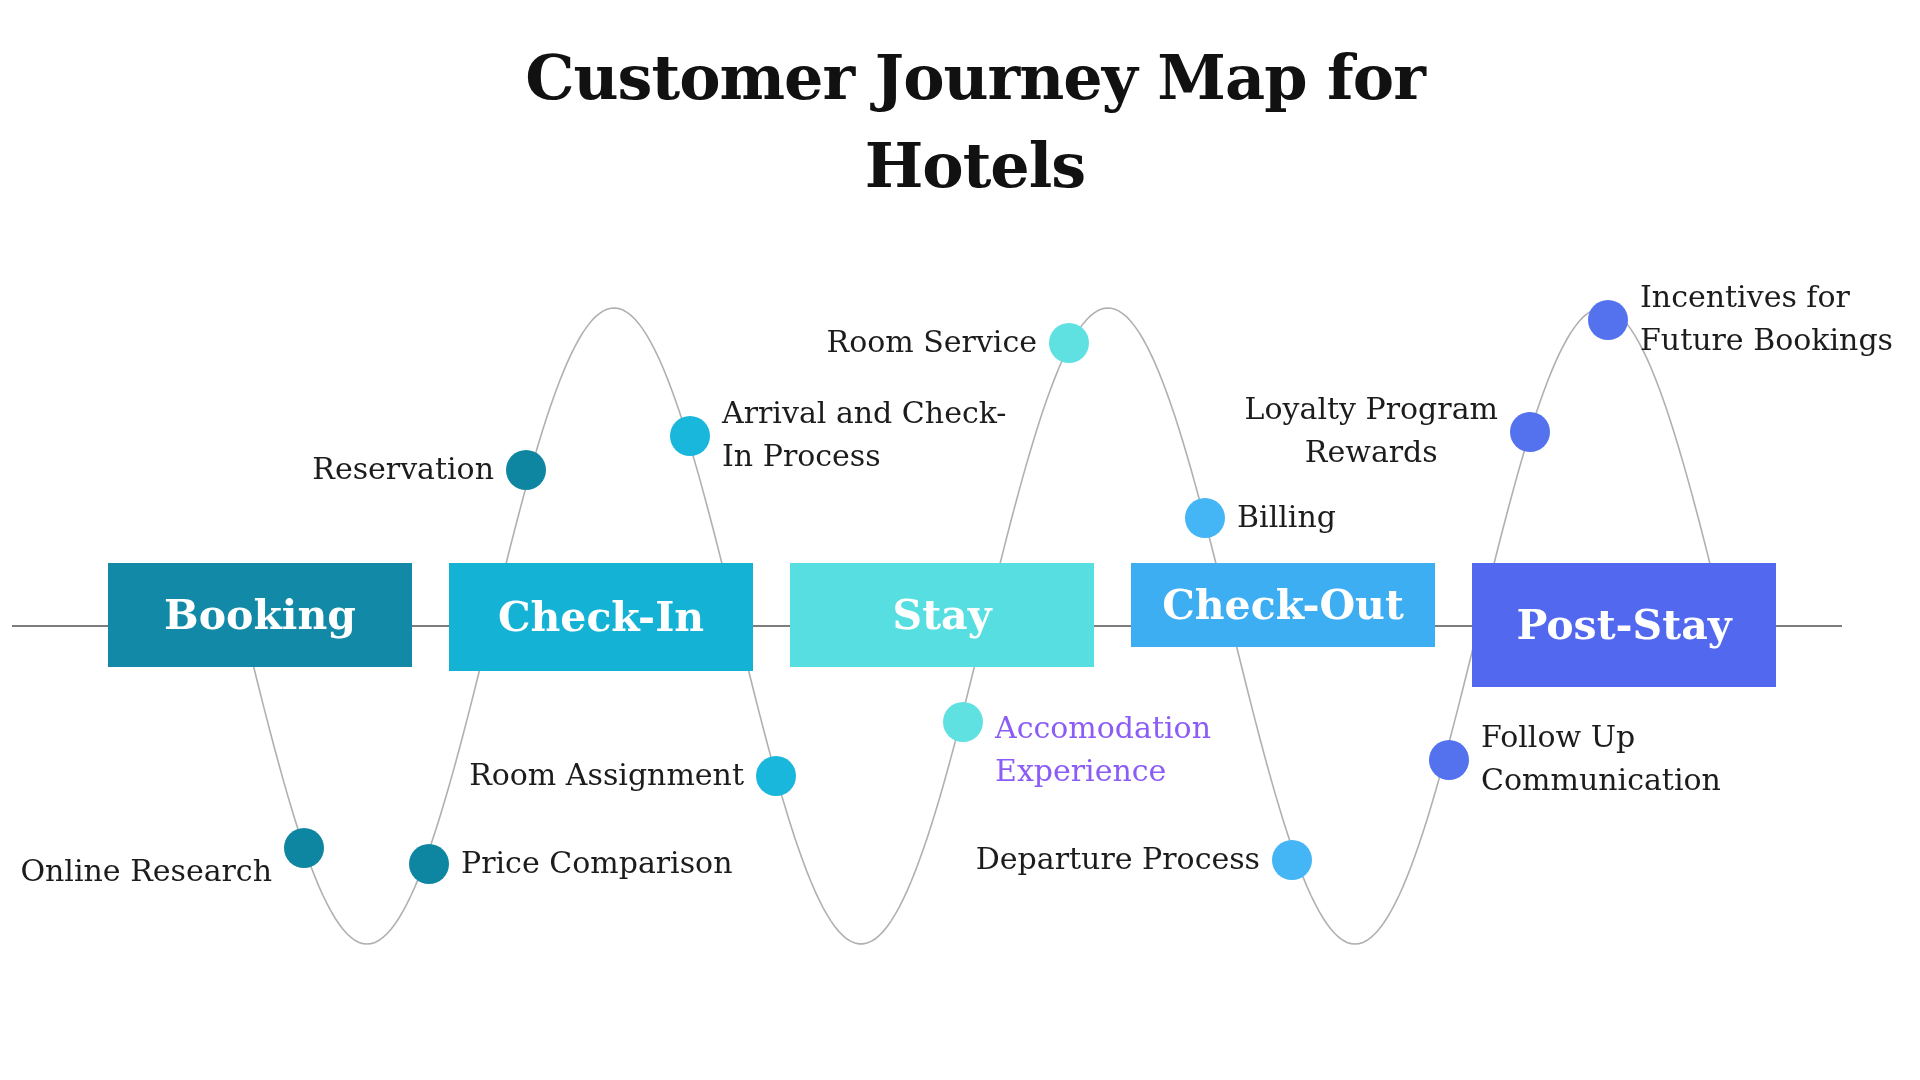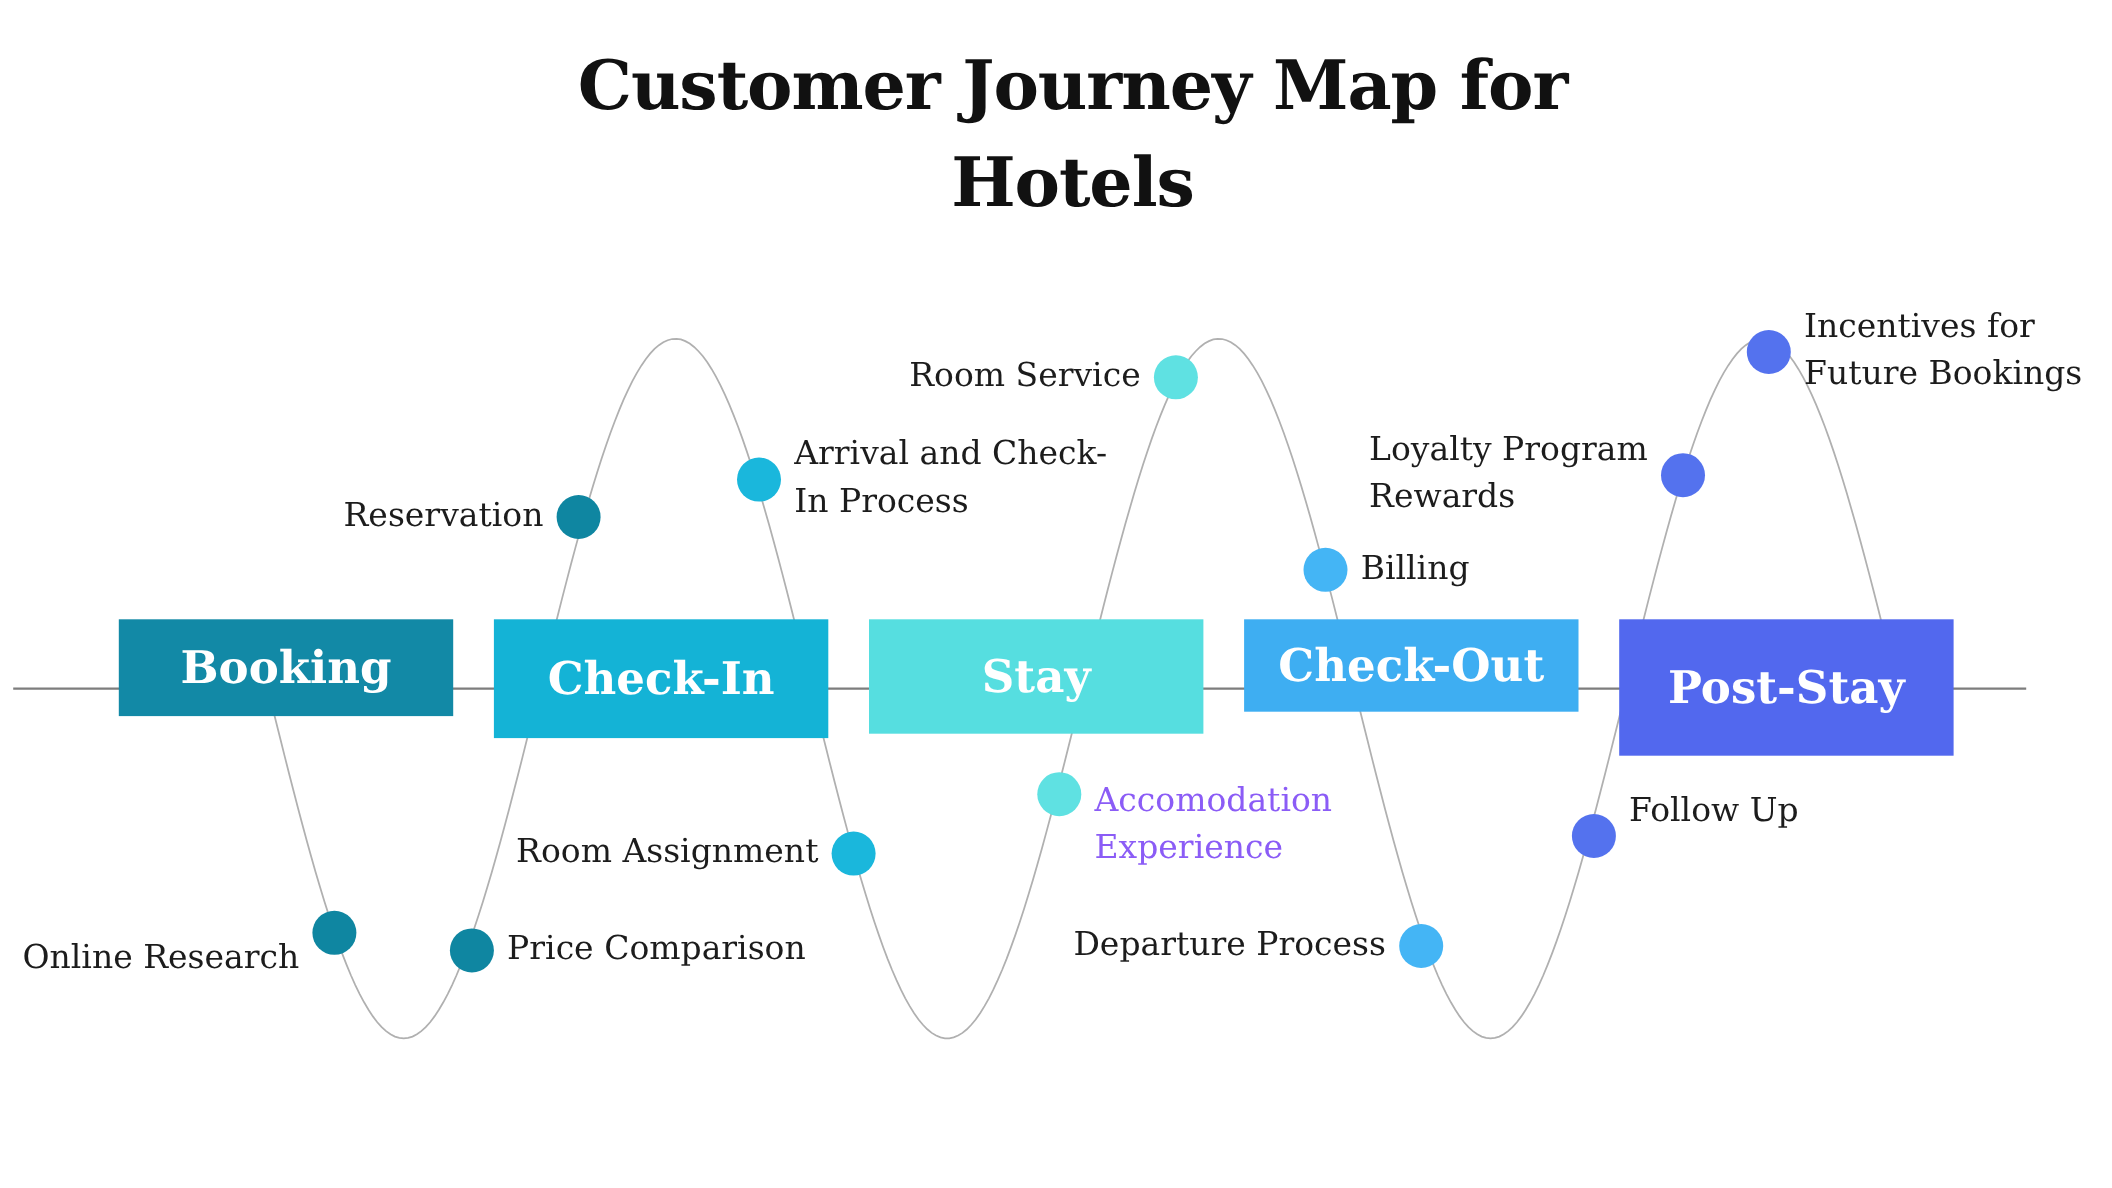--- a/index.html
+++ b/index.html
@@ -17,35 +17,35 @@
   }
   .stage-label{
     color:#ffffff;font-weight:bold;font-size:41px;letter-spacing:0px;
   }
   .milestone-dot{
     position:absolute;z-index:3;border-radius:50%;
   }
   .milestone-label{
     position:absolute;z-index:4;color:#1c1c1c;font-size:30px;line-height:43px;white-space:nowrap;
   }
-  .milestone-label.left{text-align:left;}
+  .milestone-label.left{text-align:center;}
   .milestone-label.right{text-align:left;}
 </style>
 </head>
 <body>
 
 <div id="canvas">
 
   <svg id="wave-svg" width="1920" height="1080">
     <line fill="none" x1="12" x2="1842" y1="626" y2="626" stroke="#7d7d7d" stroke-width="2"></line>
     <polyline fill="none" points="243.0,624.0 247.0,640.2 251.0,656.3 255.0,672.3 259.0,688.3 263.0,704.1 267.0,719.6 271.0,735.0 275.0,750.0 279.0,764.8 283.0,779.1 287.0,793.1 291.0,806.6 295.0,819.7 299.0,832.3 303.0,844.3 307.0,855.8 311.0,866.7 315.0,876.9 319.0,886.6 323.0,895.5 327.0,903.7 331.0,911.2 335.0,918.0 339.0,924.0 343.0,929.3 347.0,933.8 351.0,937.4 355.0,940.3 359.0,942.4 363.0,943.6 367.0,944.0 371.0,943.6 375.0,942.4 379.0,940.3 383.0,937.4 387.0,933.8 391.0,929.3 395.0,924.0 399.0,918.0 403.0,911.2 407.0,903.7 411.0,895.5 415.0,886.6 419.0,876.9 423.0,866.7 427.0,855.8 431.0,844.3 435.0,832.3 439.0,819.7 443.0,806.6 447.0,793.1 451.0,779.1 455.0,764.8 459.0,750.0 463.0,735.0 467.0,719.6 471.0,704.1 475.0,688.3 479.0,672.3 483.0,656.3 487.0,640.2 491.0,624.0 495.0,607.8 499.0,591.7 503.0,575.7 507.0,559.8 511.0,544.0 515.0,528.5 519.0,513.2 523.0,498.3 527.0,483.6 531.0,469.3 535.0,455.5 539.0,442.0 543.0,429.1 547.0,416.6 551.0,404.7 555.0,393.4 559.0,382.7 563.0,372.6 567.0,363.1 571.0,354.4 575.0,346.3 579.0,339.0 583.0,332.4 587.0,326.6 591.0,321.5 595.0,317.2 599.0,313.8 603.0,311.1 607.0,309.3 611.0,308.2 615.0,308.0 619.0,308.6 623.0,310.1 627.0,312.3 631.0,315.4 635.0,319.3 639.0,323.9 643.0,329.4 647.0,335.6 651.0,342.6 655.0,350.3 659.0,358.7 663.0,367.8 667.0,377.6 671.0,388.0 675.0,399.0 679.0,410.6 683.0,422.8 687.0,435.5 691.0,448.7 695.0,462.4 699.0,476.4 703.0,490.9 707.0,505.7 711.0,520.8 715.0,536.2 719.0,551.9 723.0,567.7 727.0,583.7 731.0,599.7 735.0,615.9 739.0,632.1 743.0,648.2 747.0,664.3 751.0,680.3 755.0,696.2 759.0,711.9 763.0,727.3 767.0,742.5 771.0,757.4 775.0,772.0 779.0,786.2 783.0,799.9 787.0,813.2 791.0,826.1 795.0,838.4 799.0,850.1 803.0,861.3 807.0,871.9 811.0,881.8 815.0,891.1 819.0,899.7 823.0,907.6 827.0,914.7 831.0,921.1 835.0,926.8 839.0,931.6 843.0,935.7 847.0,939.0 851.0,941.4 855.0,943.1 859.0,943.9 863.0,943.9 867.0,943.1 871.0,941.4 875.0,939.0 879.0,935.7 883.0,931.6 887.0,926.8 891.0,921.1 895.0,914.7 899.0,907.6 903.0,899.7 907.0,891.1 911.0,881.8 915.0,871.9 919.0,861.3 923.0,850.1 927.0,838.4 931.0,826.1 935.0,813.2 939.0,799.9 943.0,786.2 947.0,772.0 951.0,757.4 955.0,742.5 959.0,727.3 963.0,711.9 967.0,696.2 971.0,680.3 975.0,664.3 979.0,648.2 983.0,632.1 987.0,615.9 991.0,599.7 995.0,583.7 999.0,567.7 1003.0,551.9 1007.0,536.2 1011.0,520.8 1015.0,505.7 1019.0,490.9 1023.0,476.4 1027.0,462.4 1031.0,448.7 1035.0,435.5 1039.0,422.8 1043.0,410.6 1047.0,399.0 1051.0,388.0 1055.0,377.6 1059.0,367.8 1063.0,358.7 1067.0,350.3 1071.0,342.6 1075.0,335.6 1079.0,329.4 1083.0,323.9 1087.0,319.3 1091.0,315.4 1095.0,312.3 1099.0,310.1 1103.0,308.6 1107.0,308.0 1111.0,308.2 1115.0,309.3 1119.0,311.1 1123.0,313.8 1127.0,317.2 1131.0,321.5 1135.0,326.6 1139.0,332.4 1143.0,339.0 1147.0,346.3 1151.0,354.4 1155.0,363.1 1159.0,372.6 1163.0,382.7 1167.0,393.4 1171.0,404.7 1175.0,416.6 1179.0,429.1 1183.0,442.0 1187.0,455.5 1191.0,469.3 1195.0,483.6 1199.0,498.3 1203.0,513.2 1207.0,528.5 1211.0,544.0 1215.0,559.8 1219.0,575.7 1223.0,591.7 1227.0,607.8 1231.0,624.0 1235.0,640.2 1239.0,656.3 1243.0,672.3 1247.0,688.3 1251.0,704.1 1255.0,719.6 1259.0,735.0 1263.0,750.0 1267.0,764.8 1271.0,779.1 1275.0,793.1 1279.0,806.6 1283.0,819.7 1287.0,832.3 1291.0,844.3 1295.0,855.8 1299.0,866.7 1303.0,876.9 1307.0,886.6 1311.0,895.5 1315.0,903.7 1319.0,911.2 1323.0,918.0 1327.0,924.0 1331.0,929.3 1335.0,933.8 1339.0,937.4 1343.0,940.3 1347.0,942.4 1351.0,943.6 1355.0,944.0 1359.0,943.6 1363.0,942.4 1367.0,940.3 1371.0,937.4 1375.0,933.8 1379.0,929.3 1383.0,924.0 1387.0,918.0 1391.0,911.2 1395.0,903.7 1399.0,895.5 1403.0,886.6 1407.0,876.9 1411.0,866.7 1415.0,855.8 1419.0,844.3 1423.0,832.3 1427.0,819.7 1431.0,806.6 1435.0,793.1 1439.0,779.1 1443.0,764.8 1447.0,750.0 1451.0,735.0 1455.0,719.6 1459.0,704.1 1463.0,688.3 1467.0,672.3 1471.0,656.3 1475.0,640.2 1479.0,624.0 1483.0,607.8 1487.0,591.7 1491.0,575.7 1495.0,559.8 1499.0,544.0 1503.0,528.5 1507.0,513.2 1511.0,498.3 1515.0,483.6 1519.0,469.3 1523.0,455.5 1527.0,442.0 1531.0,429.1 1535.0,416.6 1539.0,404.7 1543.0,393.4 1547.0,382.7 1551.0,372.6 1555.0,363.1 1559.0,354.4 1563.0,346.3 1567.0,339.0 1571.0,332.4 1575.0,326.6 1579.0,321.5 1583.0,317.2 1587.0,313.8 1591.0,311.1 1595.0,309.3 1599.0,308.2 1603.0,308.0 1607.0,308.6 1611.0,310.1 1615.0,312.3 1619.0,315.4 1623.0,319.3 1627.0,323.9 1631.0,329.4 1635.0,335.6 1639.0,342.6 1643.0,350.3 1647.0,358.7 1651.0,367.8 1655.0,377.6 1659.0,388.0 1663.0,399.0 1667.0,410.6 1671.0,422.8 1675.0,435.5 1679.0,448.7 1683.0,462.4 1687.0,476.4 1691.0,490.9 1695.0,505.7 1699.0,520.8 1703.0,536.2 1707.0,551.9 1711.0,567.7 1715.0,583.7 1719.0,599.7 1723.0,615.9" stroke="#b0b0b0" stroke-width="1.6"></polyline>
   </svg>
 
   <div id="stages">
-      <div class="stage-box" style="left: 108px; width: 304px; top: 563px; height: 88px; background: rgb(18, 137, 166);">
+      <div class="stage-box" style="left: 108px; width: 304px; top: 563px; height: 104px; background: rgb(18, 137, 166);">
     <span class="stage-label" style="color: rgb(255, 255, 255);">Booking</span>
   </div>
       <div class="stage-box" style="left: 449px; width: 304px; top: 563px; height: 108px; background: rgb(20, 179, 214);">
     <span class="stage-label" style="color: rgb(255, 255, 255);">Check-In</span>
   </div>
       <div class="stage-box" style="left: 790px; width: 304px; top: 563px; height: 104px; background: rgb(86, 222, 224);">
     <span class="stage-label" style="color: rgb(255, 255, 255);">Stay</span>
   </div>
       <div class="stage-box" style="left: 1131px; width: 304px; top: 563px; height: 84px; background: rgb(62, 174, 242);">
     <span class="stage-label" style="color: rgb(255, 255, 255);">Check-Out</span>
@@ -108,20 +108,21 @@
       <div>
     <div class="milestone-dot" style="width: 40px; height: 40px; left: 1272px; top: 840px; background: rgb(68, 181, 245);"></div>
     <div class="milestone-label left" style="color: rgb(28, 28, 28); top: 836.5px; right: 660px;">
           <div>Departure Process</div>
         </div>
   </div>
       <div>
     <div class="milestone-dot" style="width: 40px; height: 40px; left: 1429px; top: 740px; background: rgb(84, 114, 238);"></div>
     <div class="milestone-label right" style="color: rgb(28, 28, 28); top: 715px; left: 1481px;">
           <div>Follow Up</div>
+          <div>Communication</div>
         </div>
   </div>
       <div>
     <div class="milestone-dot" style="width: 40px; height: 40px; left: 1510px; top: 412px; background: rgb(84, 114, 238);"></div>
     <div class="milestone-label left" style="color: rgb(28, 28, 28); top: 387px; right: 422px;">
           <div>Loyalty Program</div>
           <div>Rewards</div>
         </div>
   </div>
       <div>

